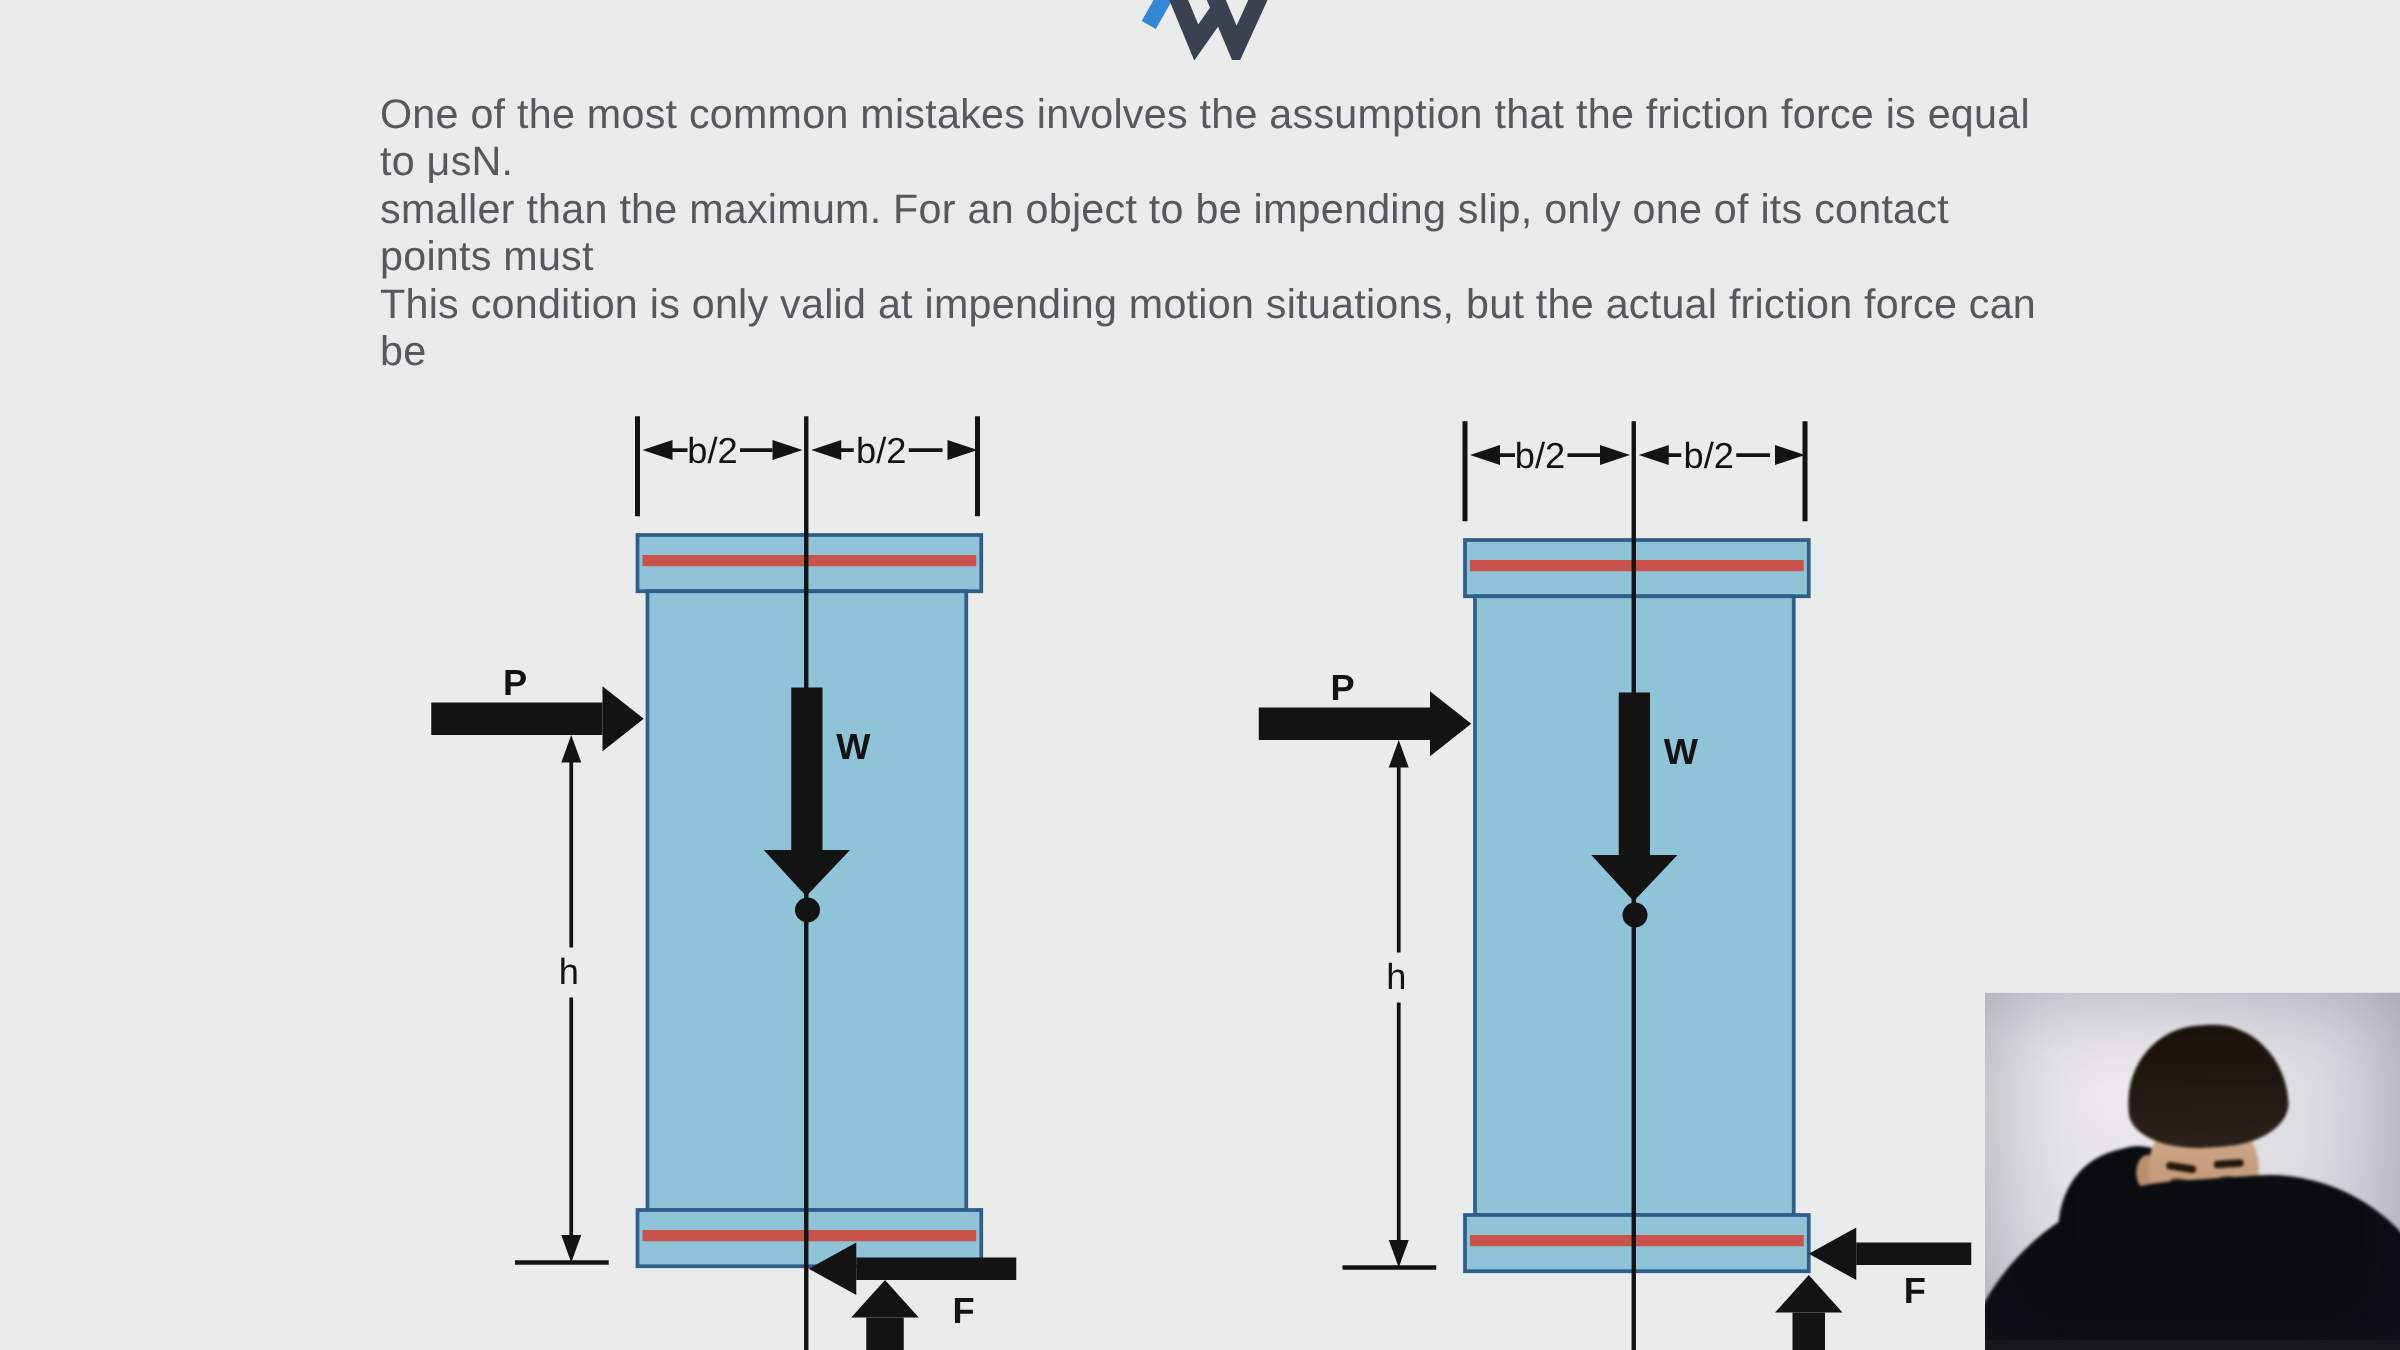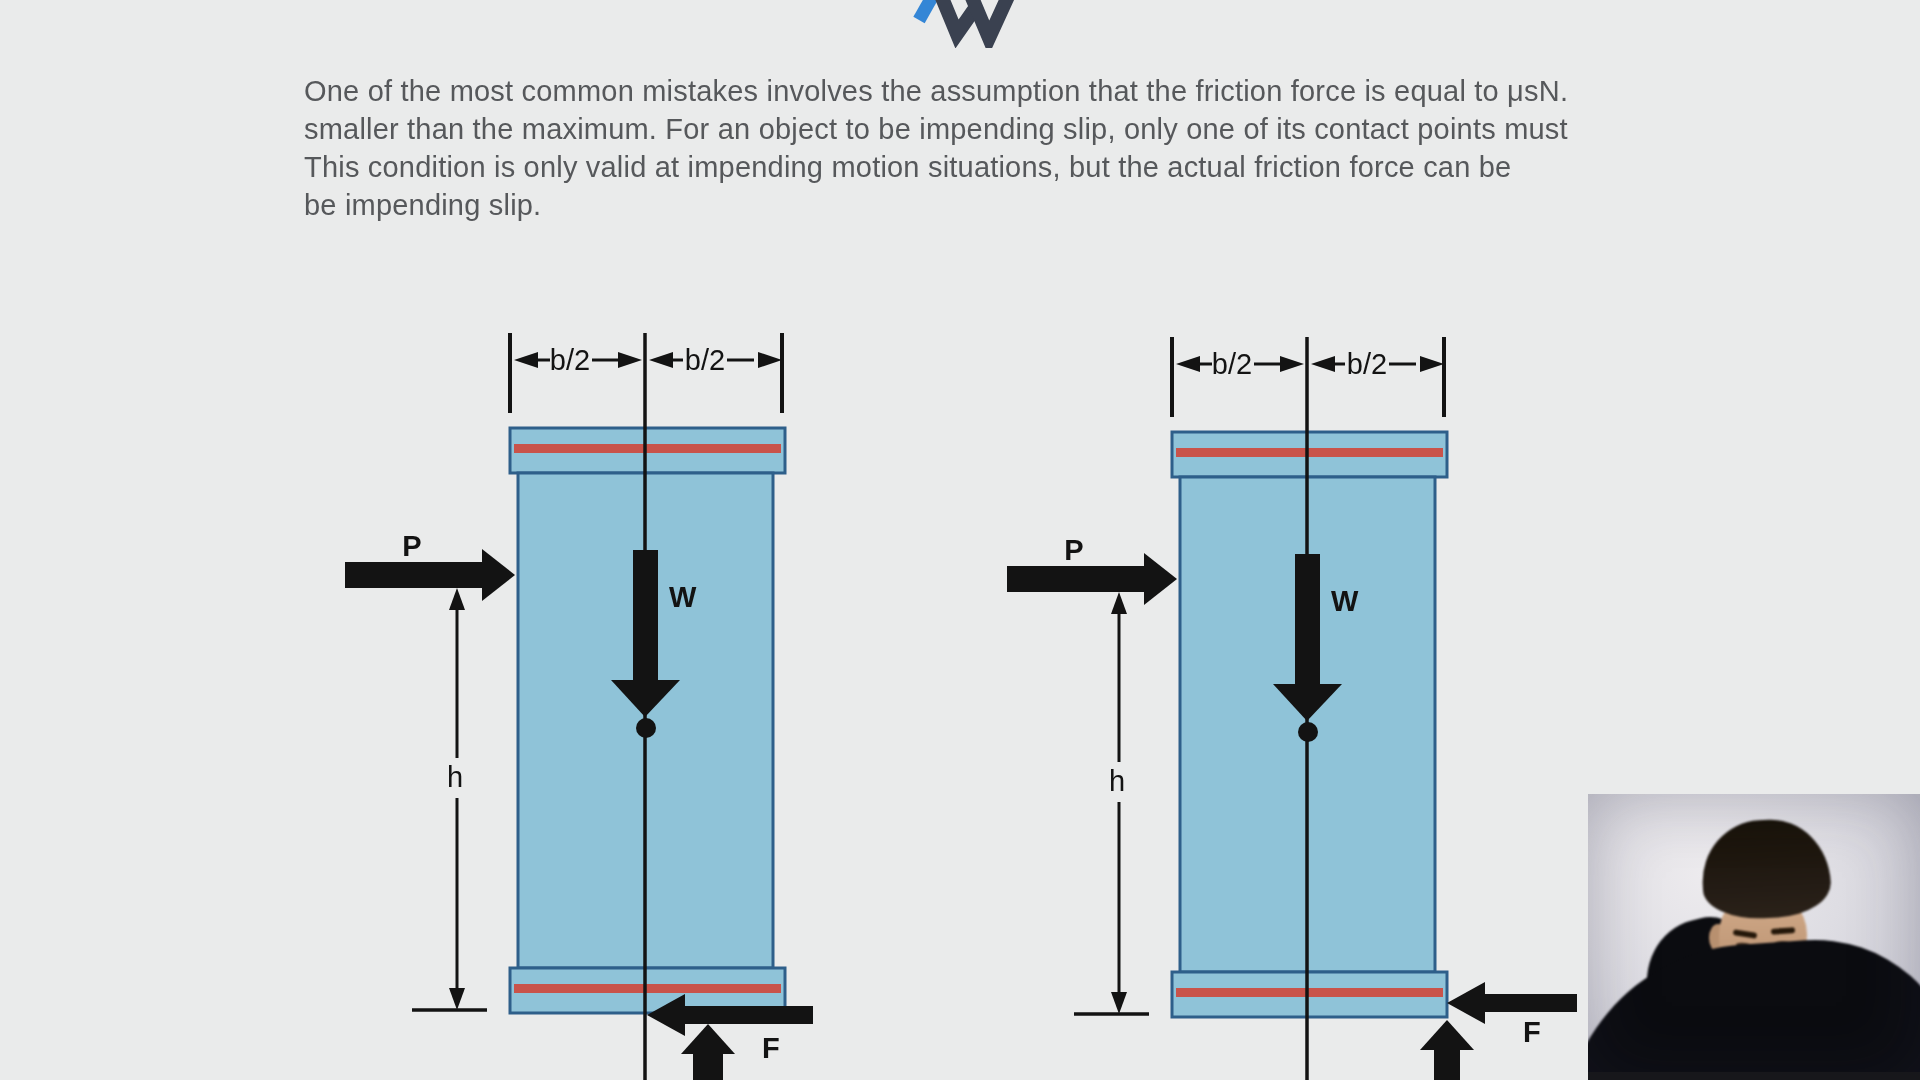--- a/index.html
+++ b/index.html
@@ -8,21 +8,21 @@
     background:var(--bg,#eaebeb);
     font-family:"Liberation Sans",sans-serif;
   }
   
   .logo{position:absolute;left:900px;top:0;width:120px;height:48px;}
   .logo .dark{stroke:var(--logo-dark,#3a4150);fill:none;stroke-width:14;}
   .logo .blue{stroke:var(--logo-blue,#3486d6);fill:none;stroke-width:13;}
   
   .lesson{
     position:absolute;left:304px;top:72px;width:1340px;
-    font-size:29px;line-height:38px;letter-spacing:.2px;
+    font-size:33px;line-height:38px;letter-spacing:.2px;
     color:var(--text-color,#56585b);
   }
   
   svg.diagram{position:absolute;}
   .blk{fill:var(--block-fill,#8fc3d8);stroke:var(--block-border,#2e5f8a);stroke-width:3;}
   .stripe{fill:var(--stripe,#c9534a);stroke:none;}
   .inkf{fill:var(--ink,#131313);stroke:none;}
   .inks{stroke:var(--ink,#131313);fill:none;}
   .w3{stroke-width:3;} .w35{stroke-width:3.5;}
   text{fill:var(--ink,#131313);font-family:"Liberation Sans",sans-serif;}
@@ -68,21 +68,20 @@
   <svg class="logo" viewBox="0 0 120 48">
     <polyline class="blue" points="36,-10 19,20"></polyline>
     <polyline class="dark" points="38,-12 57,34 78,4"></polyline>
     <polyline class="dark" points="68,-12 89,38 110,-8"></polyline>
   </svg>
 
   <div class="lesson">
     <div>One of the most common mistakes involves the assumption that the friction force is equal to μsN.</div>
     <div>smaller than the maximum. For an object to be impending slip, only one of its contact points must</div>
     <div>This condition is only valid at impending motion situations, but the actual friction force can be</div>
-    <div>be impending slip.</div>
   </div>
 
   <svg class="diagram" style="left:330px;top:330px" width="620" height="750" viewBox="0 0 620 750">
 
     <g>
       <rect class="inkf" x="178" y="3" width="4" height="80"></rect>
       <rect class="inkf" x="450" y="3" width="4" height="80"></rect>
       <polygon class="inkf" points="184,30 208,22 208,38"></polygon>
       <line class="inks w3" x1="206" y1="30" x2="220" y2="30"></line>
       <text class="dimtxt" x="240" y="40" text-anchor="middle">b/2</text>

